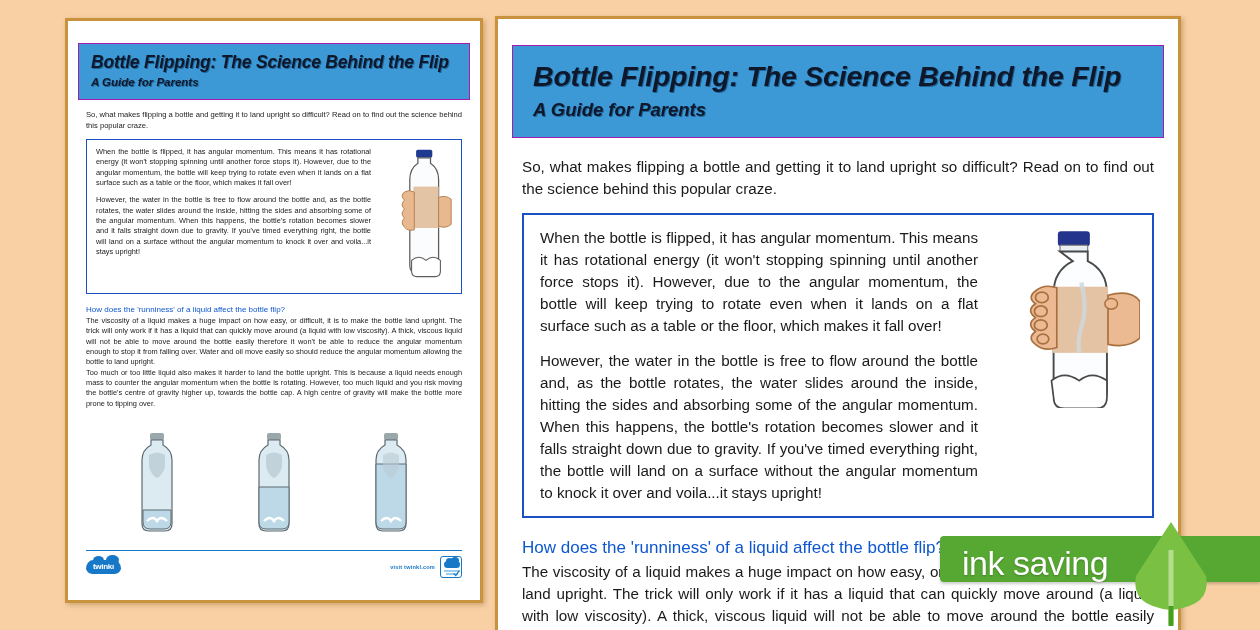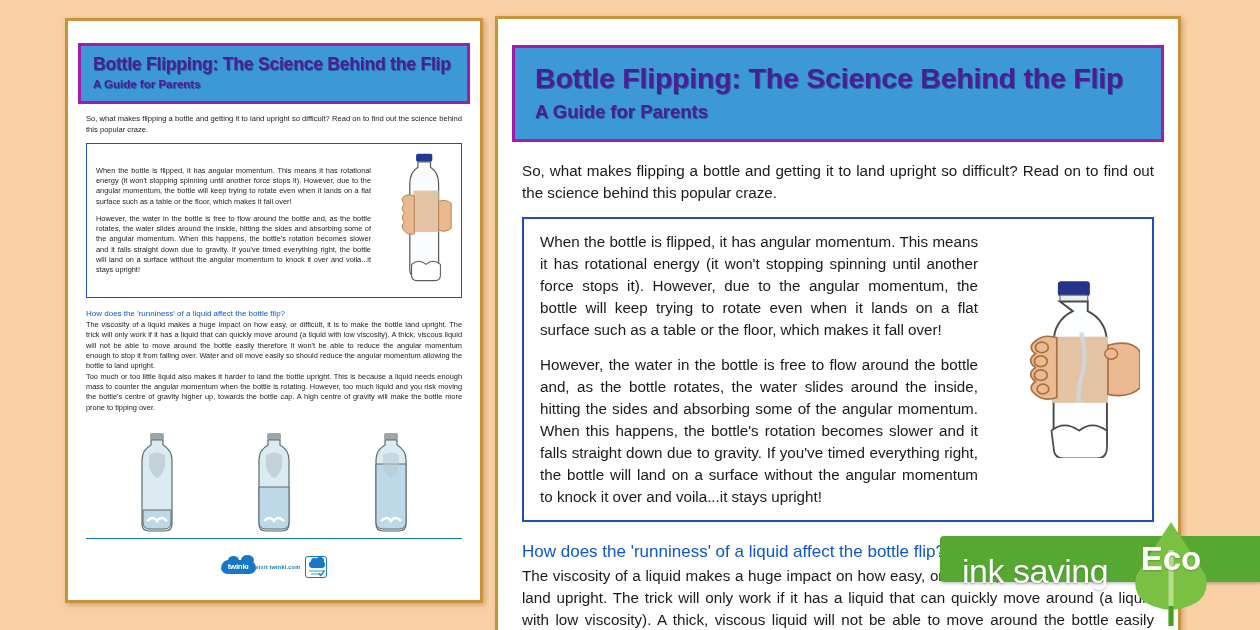--- a/index.html
+++ b/index.html
@@ -18,22 +18,23 @@
     box-shadow: 2px 2px 5px rgba(120,80,30,0.35);
   }
   #page-left  { left: 65px;  top: 18px;  width: 418px; height: 585px; }
   #page-right { left: 495px; top: 16px;  width: 686px; height: 620px; border-bottom: none; }
 
   .page-inner { position: relative; width: 100%; height: 100%; overflow: hidden; }
 
   
   .banner {
     background: #3c99d6;
-    border: 3px solid #a21caf;
-    color: #4c1d95;
+    border: 1px solid #a21caf;
+    color: #0f172a;
+    font-style: italic;
   }
   .banner .btitle {
     font-weight: bold;
     text-shadow: 1px 1px 0 rgba(25,90,140,.85);
     letter-spacing: -0.2px;
     white-space: nowrap;
   }
   .banner .bsub {
     font-weight: bold;
     text-shadow: 1px 1px 0 rgba(25,90,140,.85);
@@ -54,21 +55,21 @@
     color: #1a1a1a;
     text-align: justify;
   }
   #page-left .intro { margin: 10px 18px 0 18px; font-size: 7.6px; line-height: 10.6px; }
   #page-right .intro { margin: 18px 24px 0 24px; font-size: 15.2px; line-height: 21.5px; }
 
   
   .hl-box {
     border: 2px solid #1b4fc4;
     display: flex;
-    align-items: center;
+    align-items: flex-start;
     gap: 24px;
   }
   #page-left .hl-box  { margin: 8px 18px 0 18px; padding: 7px 8px 7px 9px; border-width: 1px; }
   #page-right .hl-box { margin: 14px 24px 0 24px; padding: 12px 12px 12px 16px; }
 
   .hl-text { flex: 1 1 auto; }
   .hl-art  { flex: 0 0 auto; }
   #page-left .hl-art  { width: 54px; margin-left: 4px; }
   #page-right .hl-art { width: 128px; margin-left: 10px; }
 
@@ -88,22 +89,22 @@
   .bottle-row {
     position: absolute;
     left: 30px; right: 30px; top: 410px;
     display: flex; justify-content: space-around; align-items: flex-end;
   }
 
   
   .footer {
     position: absolute; left: 18px; right: 18px; bottom: 22px;
     border-top: 1.6px solid #1878c8;
-    padding-top: 17px;
-    display: flex; align-items: center; justify-content: center;
+    padding-top: 5px;
+    display: flex; align-items: center; justify-content: space-between;
   }
   .twinkl-logo {
     font-size: 8px; font-weight: bold; color: #ffffff;
     background: #1878c8;
     border-radius: 9px 9px 8px 8px / 10px 10px 7px 7px;
     padding: 2px 7px 3px 7px;
     letter-spacing: -0.3px;
     position: relative;
   }
   .twinkl-logo::before, .twinkl-logo::after {
@@ -135,21 +136,21 @@
     z-index: 40;
   }
   .eco-bar {
     position: absolute; left: 0; top: 8px;
     width: 320px; height: 46px;
     background: #57a832;
     border-radius: 4px 0 0 4px;
     box-shadow: 0 2px 3px rgba(0,0,0,.2);
   }
   .eco-bar-text {
-    position: absolute; left: 22px; top: 20px;
+    position: absolute; left: 22px; top: 12px;
     line-height: 46px;
     font-size: 34px; color: #ffffff;
     text-shadow: 0 1px 2px rgba(0,0,0,.25);
     letter-spacing: -0.5px;
   }
   .eco-leaf {
     position: absolute; left: 188px; top: -8px;
     width: 86px; height: 108px;
   }
   .eco-leaf-text {
@@ -279,14 +280,13 @@
 </div>
 
 <div class="eco-badge">
   <div class="eco-bar"></div>
   <div class="eco-bar-text">ink saving</div>
   <svg class="eco-leaf" viewBox="0 0 86 108" aria-hidden="true">
     <path d="M43 2 L78 56 q6 30 -35 34 q-41 -4 -35 -34 Z" fill="#7ac143"></path>
     <rect x="40.5" y="30" width="5" height="74" fill="#b6dd8e"></rect>
     <rect x="40.5" y="86" width="5" height="20" fill="#46a01e"></rect>
   </svg>
-  <div class="eco-leaf-text">Eco</div>
 </div>
 
 </body></html>

